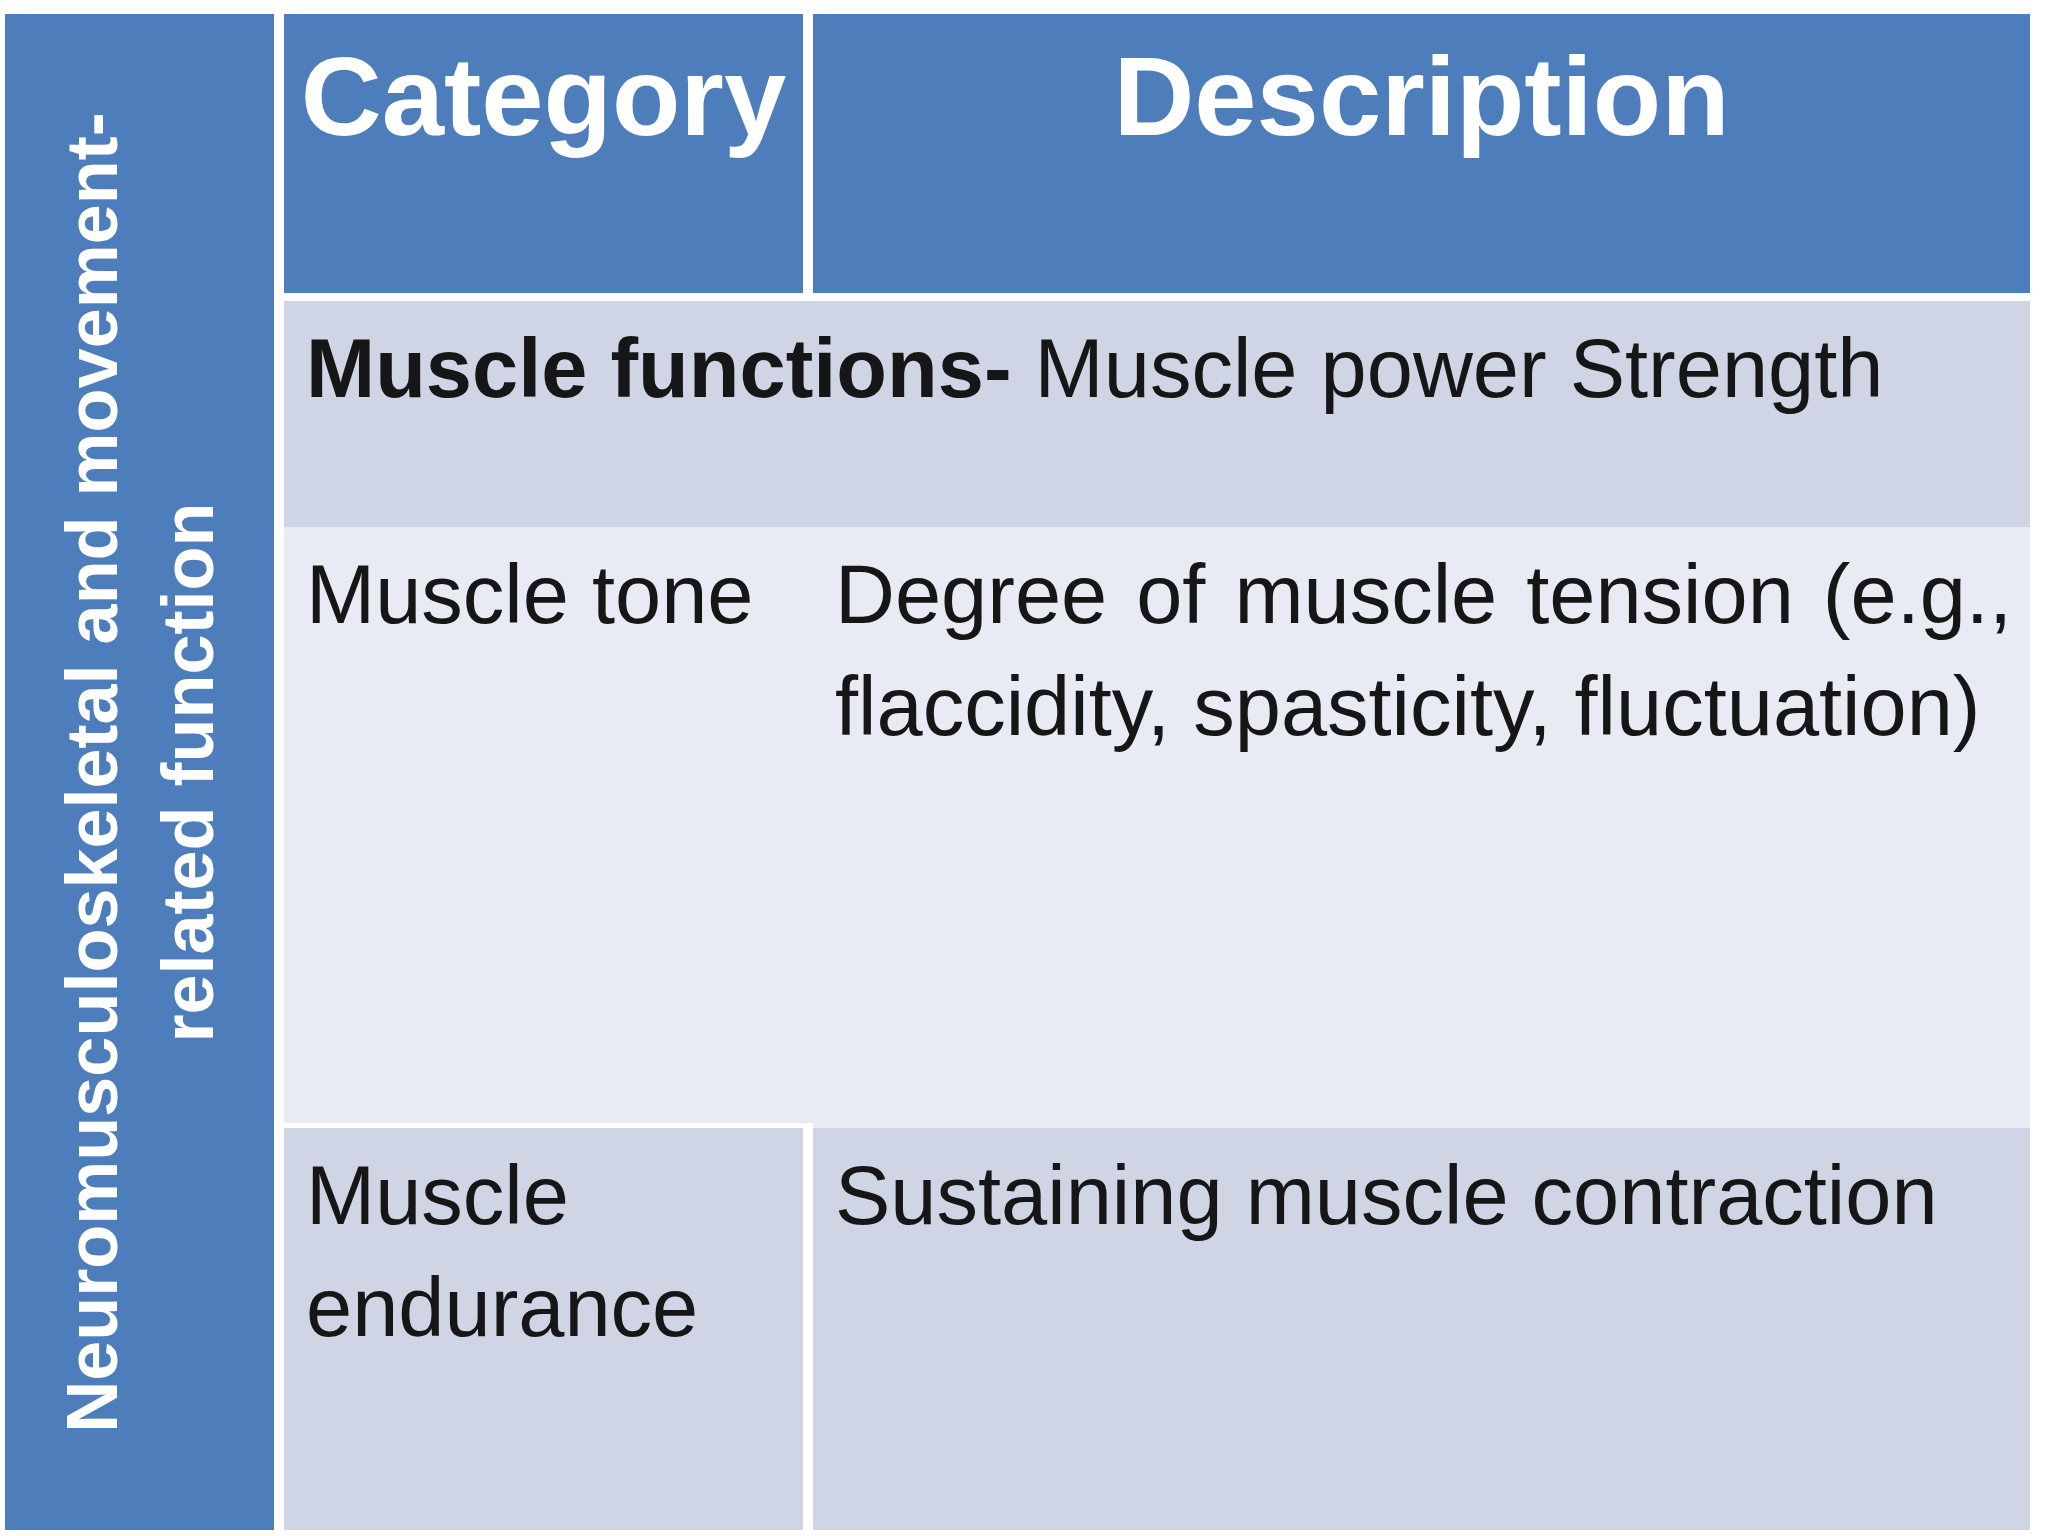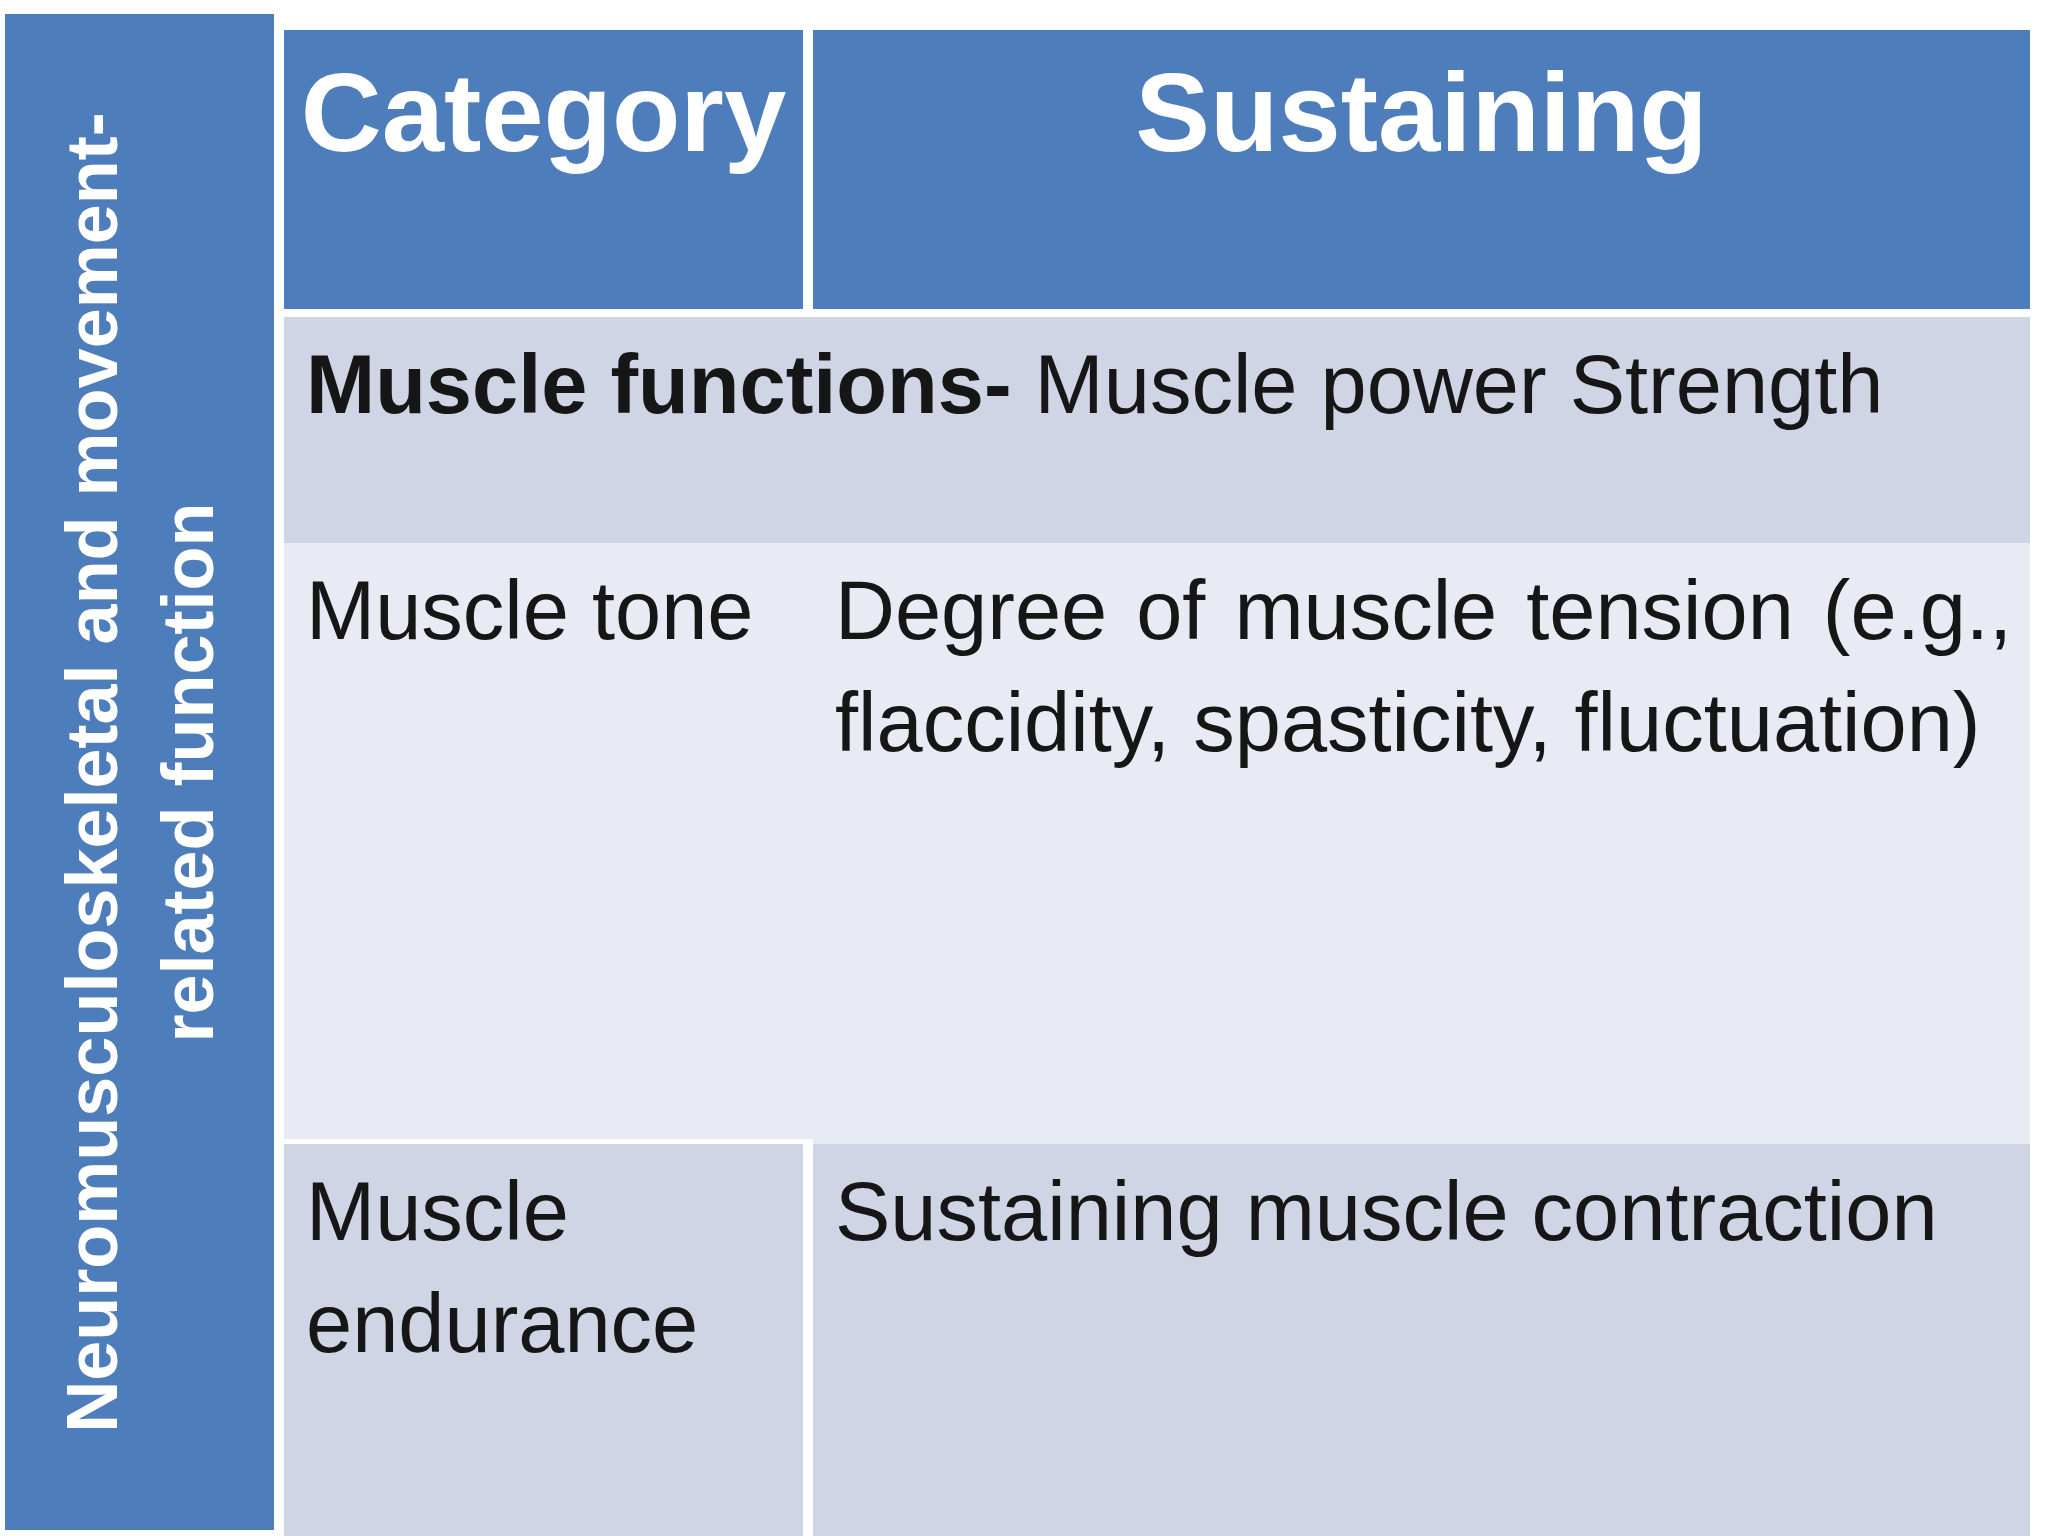--- a/index.html
+++ b/index.html
@@ -40,21 +40,20 @@
     font-weight: bold;
     line-height: 1.32;
     text-align: center;
     white-space: nowrap;
   }
 
   
   .cell {
     position: absolute;
     box-sizing: border-box;
-    margin-top: 16px;
   }
 
   
   .th {
     background: #4e7dbb;
     color: #ffffff;
     font-size: 112px;
     font-weight: bold;
     text-align: center;
     padding-top: 16px;
@@ -87,21 +86,21 @@
 <div id="canvas">
 
   <div class="sidebar">
     <div class="sidebar-rotated">
       <div class="sidebar-line">Neuromusculoskeletal and movement-</div>
       <div class="sidebar-line">related function</div>
     </div>
   </div>
 
   <div class="cell th th-category">Category</div>
-  <div class="cell th th-description">Sustaining</div>
+  <div class="cell th th-description">Description</div>
 
   <div class="cell td band-dark row-merged">
     <span class="bold-run">Muscle functions-</span><span> Muscle power Strength</span>
   </div>
 
   <div class="cell td band-light td-cat-2">Muscle tone</div>
   <div class="cell td band-light td-desc-2">Degree of muscle tension (e.g., flaccidity, spasticity, fluctuation)</div>
 
   <div class="cell td band-dark td-desc-3">Sustaining muscle contraction</div>
   <div class="cell td band-dark td-cat-3">Muscle endurance</div>

